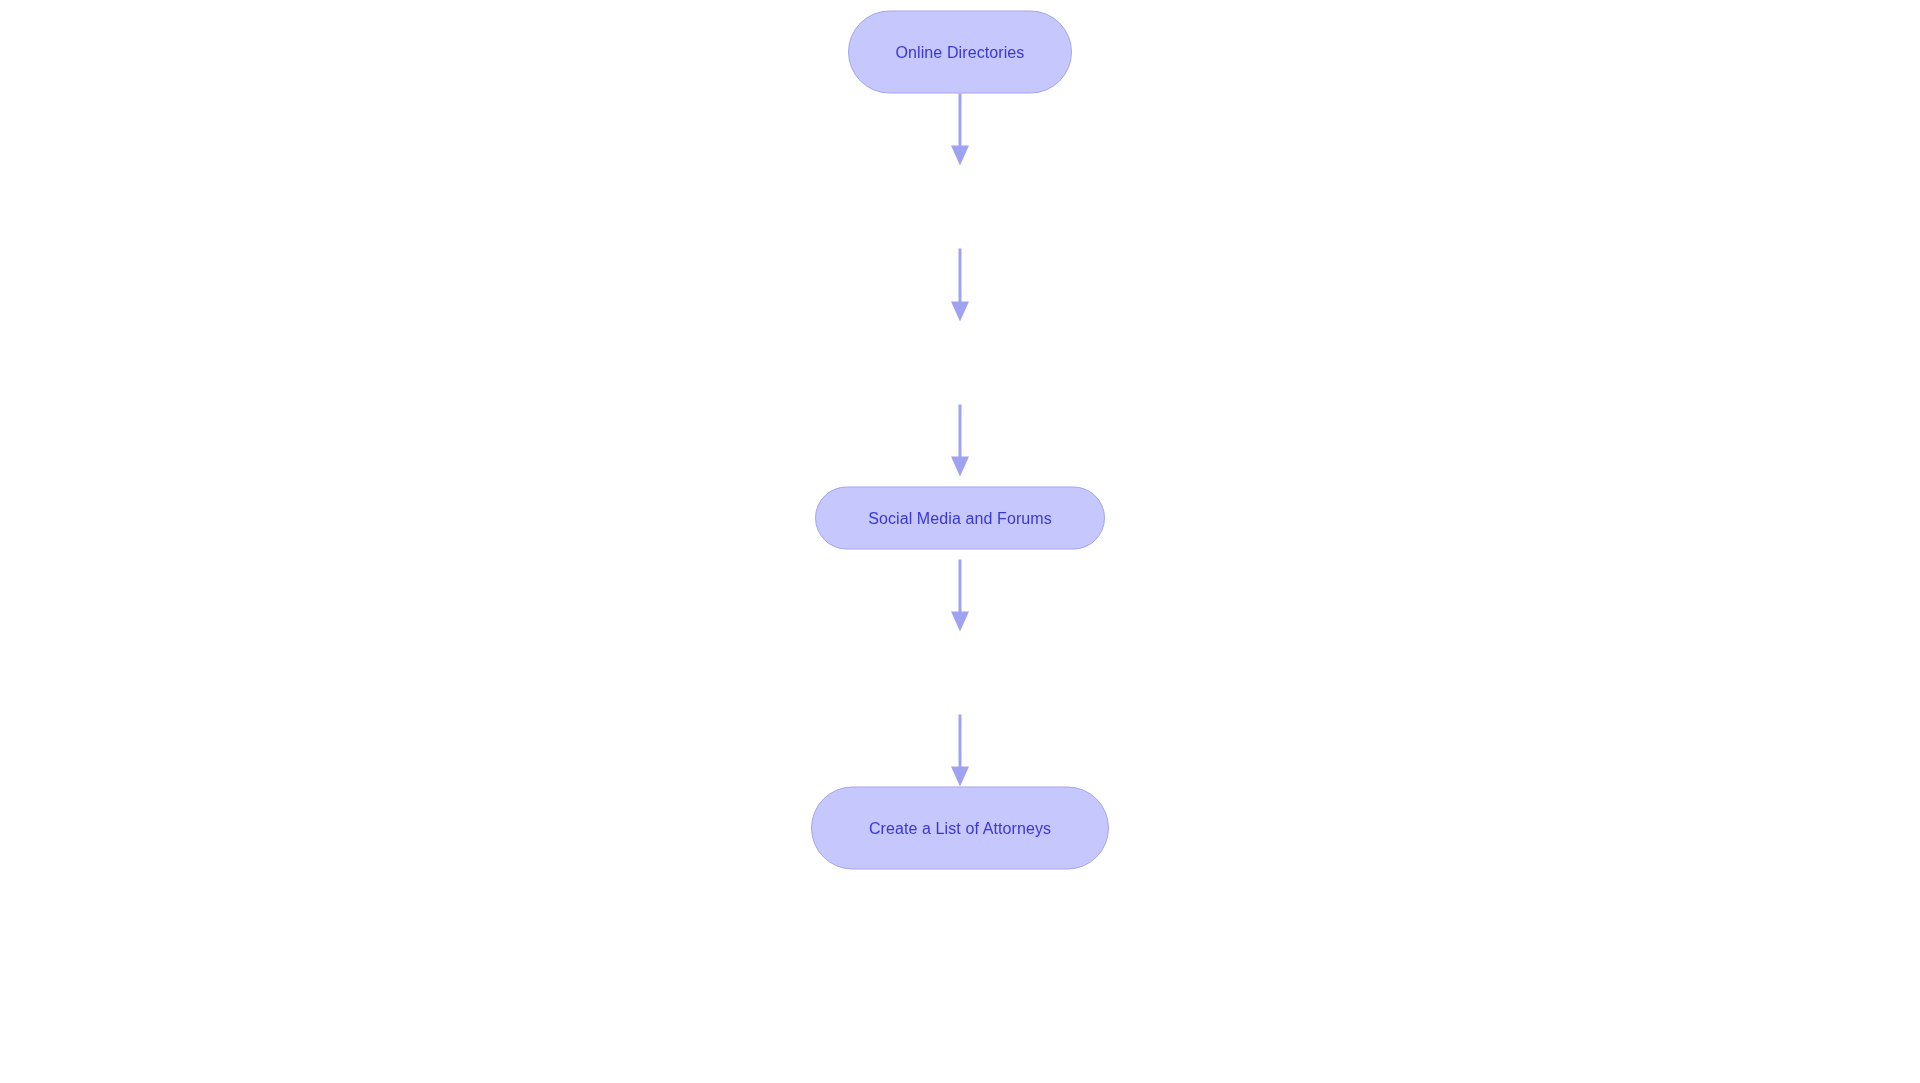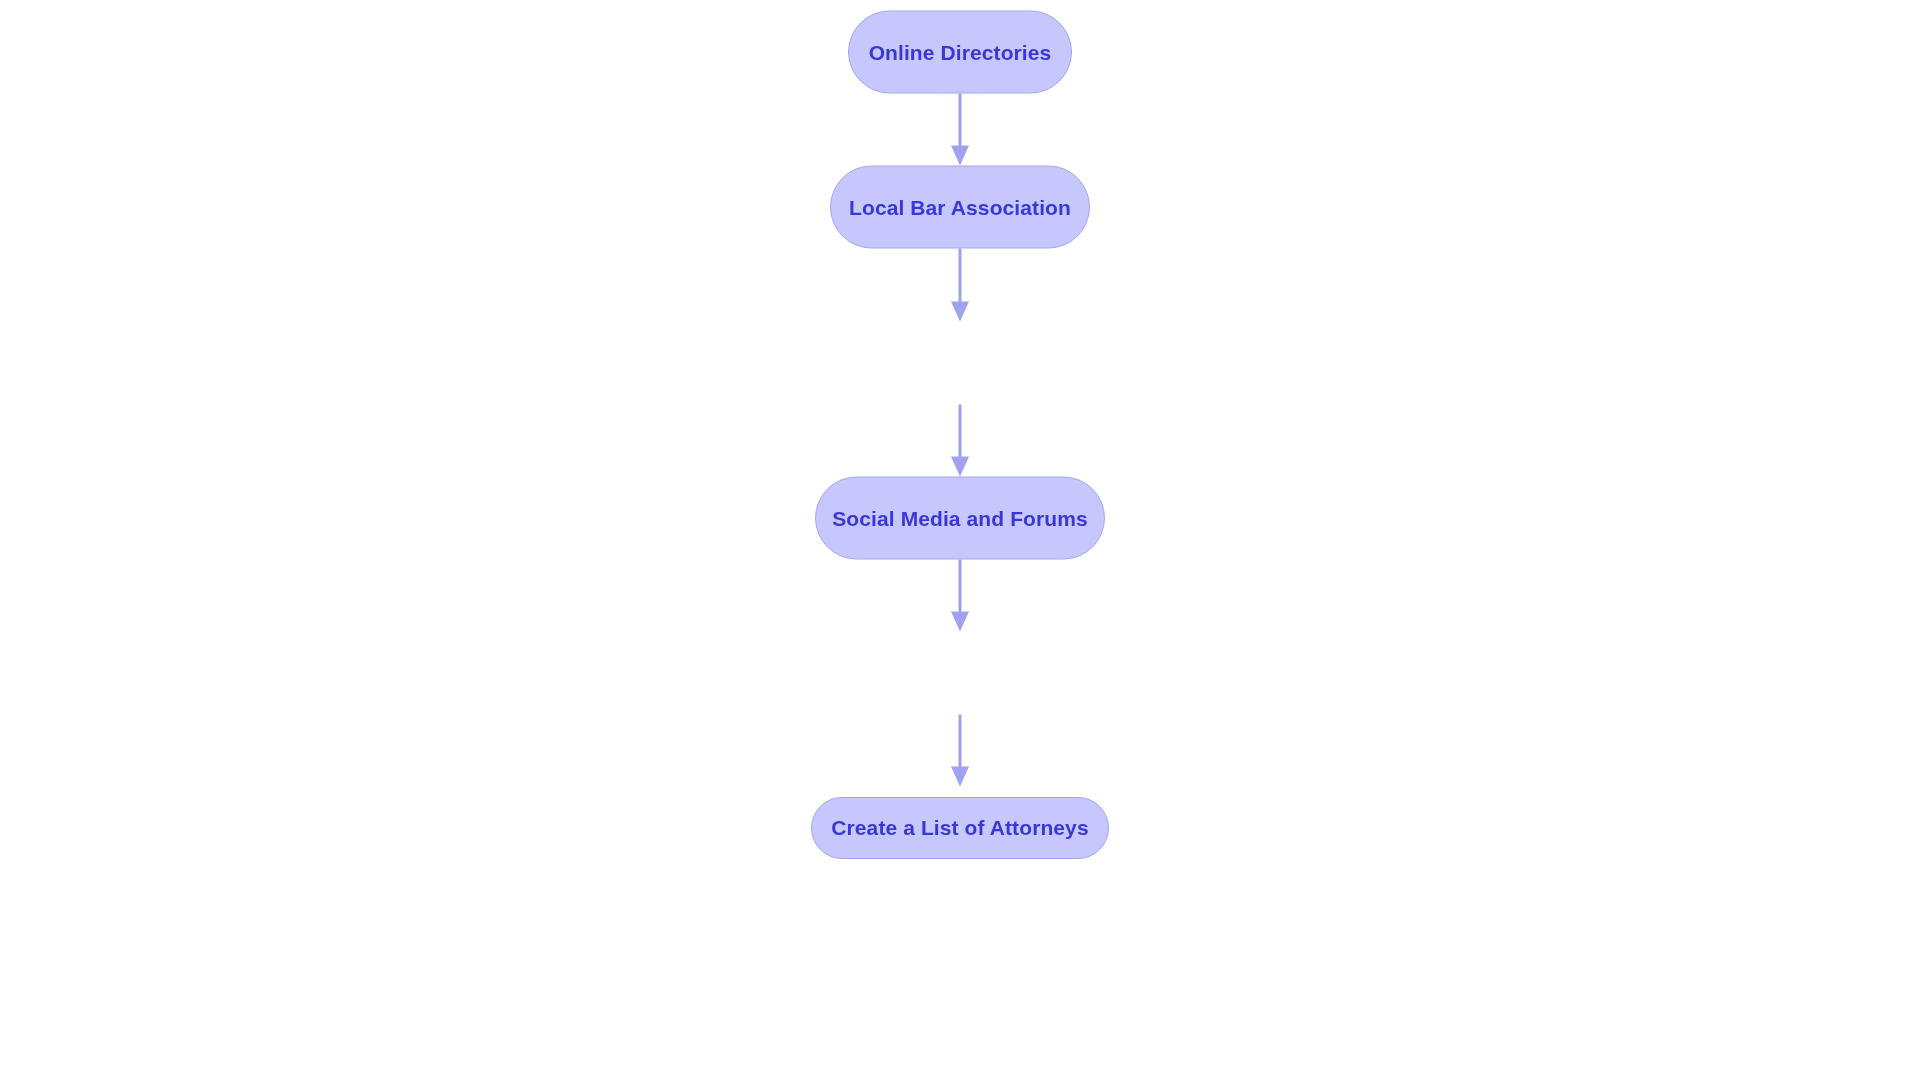--- a/index.html
+++ b/index.html
@@ -41,22 +41,22 @@
     align-items: center;
     justify-content: center;
     box-sizing: border-box;
     background: #c6c7fc;
     border: 1.6px solid #a3a5f0;
     border-radius: 9999px;
     transform: translate(-50%, -50%);
   }
   .flow-node-label {
     font-family: "Liberation Sans", sans-serif;
-    font-size: 21px;
-    font-weight: 700;
+    font-size: 16px;
+    font-weight: 400;
     line-height: 1.2;
     color: #3a37d8;
     white-space: nowrap;
     letter-spacing: 0.1px;
     text-align: center;
     -webkit-font-smoothing: antialiased;
   }
 </style>
 </head>
 <body style="background: rgb(255, 255, 255);">
@@ -83,24 +83,21 @@
       <g>
         <line x1="960" y1="714.5" x2="960" y2="767.5" stroke="#9fa2f0" stroke-width="3"></line>
         <polygon points="951,766.5 969,766.5 960,786.5" fill="#9fa2f0"></polygon>
       </g>
     </svg>
 
   <div id="node-layer">
       <div class="flow-node" style="left: 960px; top: 52px; width: 224px; height: 83px; background: rgb(198, 199, 252); border-color: rgb(163, 165, 240);">
         <span class="flow-node-label" style="color: rgb(58, 55, 216);">Online Directories</span>
       </div>
-      <div class="flow-node" style="left: 960px; top: 207px; width: 260px; height: 83px; background: rgb(198, 199, 252); border-color: rgb(163, 165, 240);">
-        <span class="flow-node-label" style="color: rgb(58, 55, 216);">Local Bar Association</span>
-      </div>
-      <div class="flow-node" style="left: 960px; top: 518px; width: 290px; height: 83px; background: rgb(198, 199, 252); border-color: rgb(163, 165, 240);">
+      <div class="flow-node" style="left: 960px; top: 518px; width: 290px; height: 63px; background: rgb(198, 199, 252); border-color: rgb(163, 165, 240);">
         <span class="flow-node-label" style="color: rgb(58, 55, 216);">Social Media and Forums</span>
       </div>
-      <div class="flow-node" style="left: 960px; top: 828px; width: 298px; height: 62px; background: rgb(198, 199, 252); border-color: rgb(163, 165, 240);">
+      <div class="flow-node" style="left: 960px; top: 828px; width: 298px; height: 83px; background: rgb(198, 199, 252); border-color: rgb(163, 165, 240);">
         <span class="flow-node-label" style="color: rgb(58, 55, 216);">Create a List of Attorneys</span>
       </div>
     </div>
 
 </div>
 
 </body></html>

